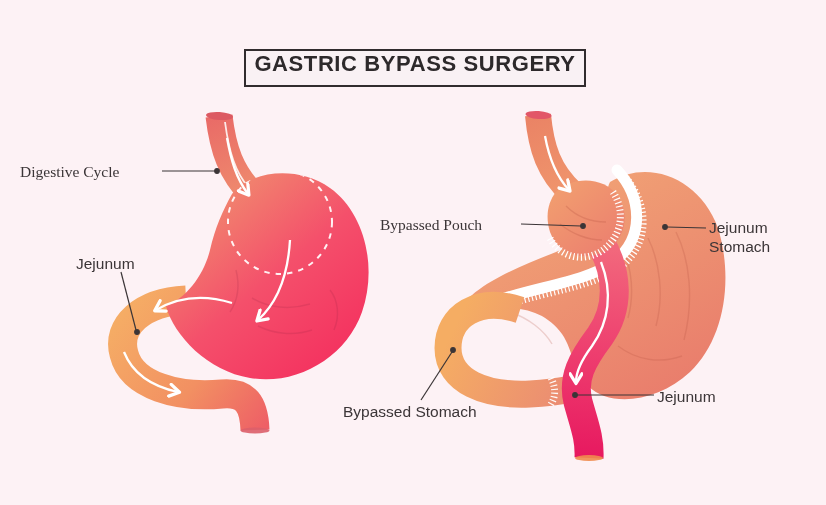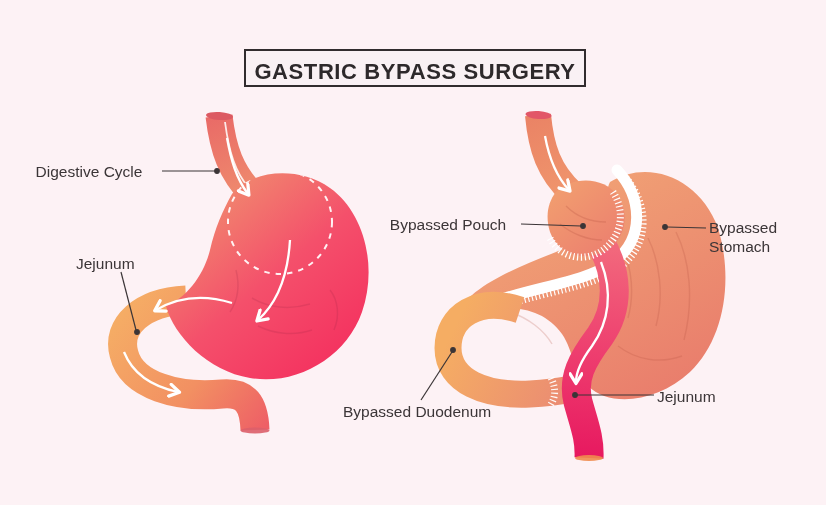--- a/index.html
+++ b/index.html
@@ -5,30 +5,30 @@
   html,body{margin:0;padding:0;}
   body{width:826px;height:505px;overflow:hidden;}
   #stage{
     position:relative;width:826px;height:505px;
     background:#fdf2f5;
     font-family:"Liberation Sans",sans-serif;
   }
   #title-box{
     position:absolute;left:244px;top:49px;width:338px;height:34px;
     border:2px solid #312c2e;background:rgba(247,239,242,.65);
-    display:flex;align-items:flex-end;justify-content:center;
+    display:flex;align-items:flex-start;justify-content:center;
   }
   #title-box .t{
     font-size:22px;font-weight:700;letter-spacing:.6px;color:#2d292b;
     white-space:nowrap;
   }
   .lbl{
     position:absolute;font-size:15.5px;line-height:19px;color:#3b3537;
   }
-  .lbl.right{text-align:center;}
+  .lbl.right{text-align:left;font-family:Liberation Serif, serif;}
   #svg-art{position:absolute;left:0;top:0;}
 </style>
 </head>
 <body>
 
 <div id="stage">
 
   <svg id="svg-art" width="826" height="505" viewBox="0 0 826 505">
     <defs>
       <marker id="arrowW" viewBox="0 0 10 10" refX="7" refY="5" markerWidth="6.5" markerHeight="6.5" orient="auto">
@@ -157,16 +157,16 @@
     </g>
   </svg>
 
   <div id="title-box">
     <span class="t">GASTRIC BYPASS SURGERY</span>
   </div>
 
   <div class="lbl right" style="left:20px;top:162px;width:138px;">Digestive Cycle</div>
   <div class="lbl" style="left:76px;top:254px;">Jejunum</div>
   <div class="lbl right" style="left:380px;top:215px;width:136px;">Bypassed Pouch</div>
-  <div class="lbl" style="left:709px;top:218px;width:80px;">Bypassed Stomach</div>
-  <div class="lbl" style="left:343px;top:402px;">Bypassed Duodenum</div>
+  <div class="lbl" style="left:709px;top:218px;width:80px;">Jejunum Stomach</div>
+  <div class="lbl" style="left:343px;top:402px;">Bypassed Stomach</div>
   <div class="lbl" style="left:657px;top:387px;text-align:right;">Jejunum</div>
 </div>
 
 </body></html>

